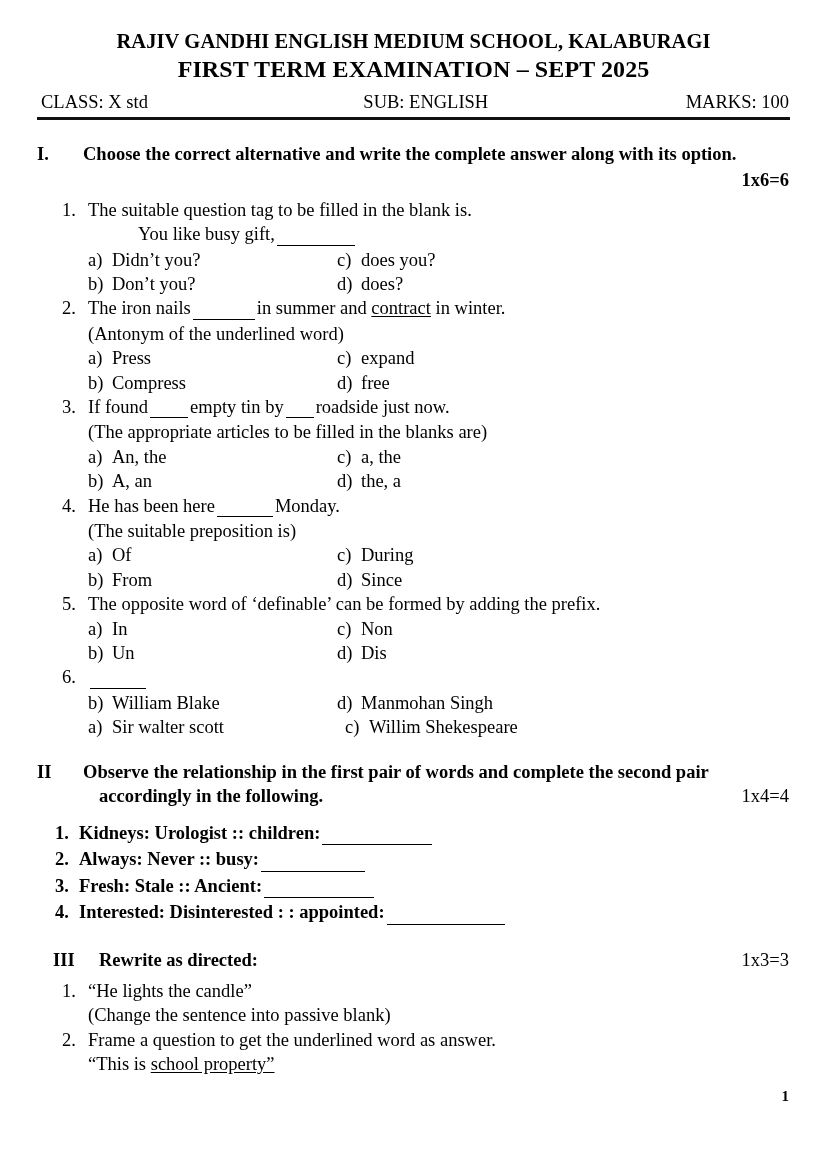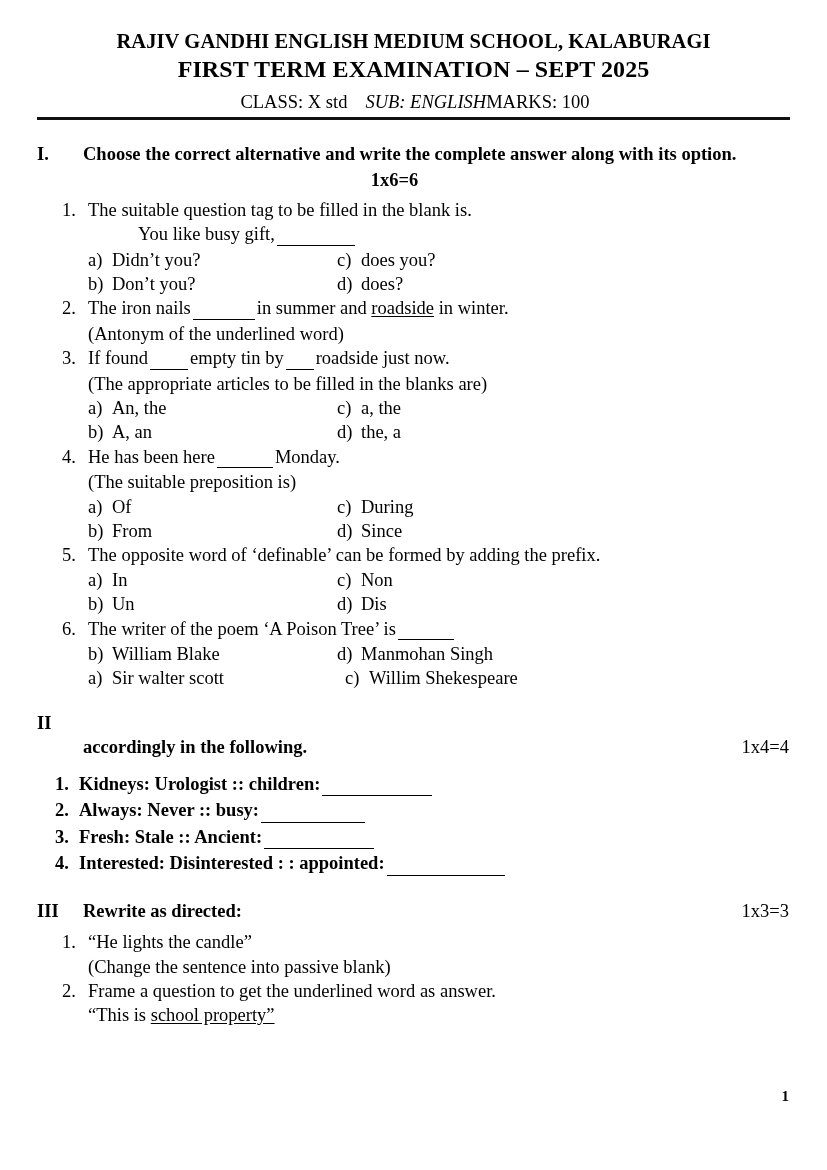--- a/index.html
+++ b/index.html
@@ -32,28 +32,27 @@
     font-weight: bold;
     font-size: 20.5px;
     letter-spacing: 0.1px;
     line-height: 1.28;
   }
   .exam-name {
     font-size: 24px;
   }
   .meta-row {
     display: flex;
-    justify-content: center;
+    justify-content: space-between;
     align-items: baseline;
     margin: 7px 38px 0 41px;
     font-size: 18.5px;
   }
   .meta-row .meta-mid {
     margin-left: 18px;
-    font-style: italic;
   }
   .rule {
     margin: 4px 37px 0 37px;
     border: 0;
     border-top: 3px solid #111111;
     height: 0;
     padding: 0;
   }
 
   
@@ -72,31 +71,32 @@
   }
   .section-num {
     width: 46px;
     flex: 0 0 46px;
     font-weight: bold;
   }
   .section-title {
     flex: 1 1 auto;
   }
   .marks-line {
-    text-align: center;
+    text-align: right;
     font-weight: bold;
     padding-right: 38px;
     margin-top: 2px;
   }
   .section-head-inline {
     display: flex;
     align-items: flex-start;
     font-weight: bold;
     padding-left: 37px;
     padding-right: 38px;
+    margin-left: 16px;
   }
   .section-head-inline .section-title {
     flex: 1 1 auto;
   }
   .section-head-inline .marks-inline {
     flex: 0 0 auto;
     white-space: nowrap;
     font-weight: normal;
     text-align: right;
   }
@@ -236,23 +236,33 @@
           <div class="opt-row">
             <span class="opt-left"><span class="opt-mark">b)</span><span>Don’t you?</span></span>
             <span class="opt-right"><span class="opt-mark">d)</span><span>does?</span></span>
           </div>
         </div>
       </div>
 
       <div class="q">
         <div class="q-line">
           <span class="q-num">2.</span>
-          <span class="q-text"><span>The iron nails</span><span class="blank" style="width:62px">&nbsp;</span><span>in summer and</span> <span class="u">roadside</span> <span>in winter.</span></span>
+          <span class="q-text"><span>The iron nails</span><span class="blank" style="width:62px">&nbsp;</span><span>in summer and</span> <span class="u">contract</span> <span>in winter.</span></span>
         </div>
         <div class="q-sub">(Antonym of the underlined word)</div>
+        <div class="opts">
+          <div class="opt-row">
+            <span class="opt-left"><span class="opt-mark">a)</span><span>Press</span></span>
+            <span class="opt-right"><span class="opt-mark">c)</span><span>expand</span></span>
+          </div>
+          <div class="opt-row">
+            <span class="opt-left"><span class="opt-mark">b)</span><span>Compress</span></span>
+            <span class="opt-right"><span class="opt-mark">d)</span><span>free</span></span>
+          </div>
+        </div>
       </div>
 
       <div class="q">
         <div class="q-line">
           <span class="q-num">3.</span>
           <span class="q-text"><span>If found</span><span class="blank" style="width:38px">&nbsp;</span><span>empty tin by</span><span class="blank" style="width:28px">&nbsp;</span><span>roadside just now.</span></span>
         </div>
         <div class="q-sub">(The appropriate articles to be filled in the blanks are)</div>
         <div class="opts">
           <div class="opt-row">
@@ -297,40 +307,41 @@
           <div class="opt-row">
             <span class="opt-left"><span class="opt-mark">b)</span><span>Un</span></span>
             <span class="opt-right"><span class="opt-mark">d)</span><span>Dis</span></span>
           </div>
         </div>
       </div>
 
       <div class="q">
         <div class="q-line">
           <span class="q-num">6.</span>
-          <span class="q-text"><span>The writer of the poem ‘A Poison Tree’ is</span><span class="blank" style="width:56px">&nbsp;</span></span>
+          <span class="q-text"><span class="blank" style="width:56px">&nbsp;</span></span>
         </div>
         <div class="opts">
           <div class="opt-row">
             <span class="opt-left"><span class="opt-mark">b)</span><span>William Blake</span></span>
             <span class="opt-right"><span class="opt-mark">d)</span><span>Manmohan Singh</span></span>
           </div>
           <div class="opt-row">
             <span class="opt-left"><span class="opt-mark">a)</span><span>Sir walter scott</span></span>
             <span class="opt-right opt-right-q6"><span class="opt-mark">c)</span><span>Willim Shekespeare</span></span>
           </div>
         </div>
       </div>
 
     </div>
 
     <div class="sec2-gap"></div>
 
     <div class="section-head">
       <span class="section-num">II</span>
+      <span class="section-title">Observe the relationship in the first pair of words and complete the second pair</span>
     </div>
     <div class="section-head-inline">
       <span class="section-num"></span>
       <span class="section-title">accordingly in the following.</span>
       <span class="marks-inline">1x4=4</span>
     </div>
 
     <div class="bold-list">
       <div class="bl-row">
         <span class="bl-num">1.</span>

